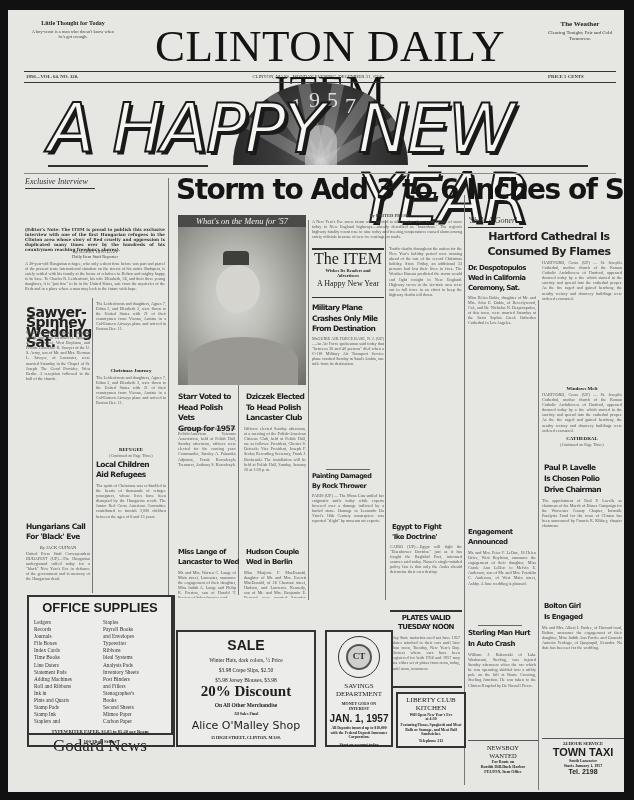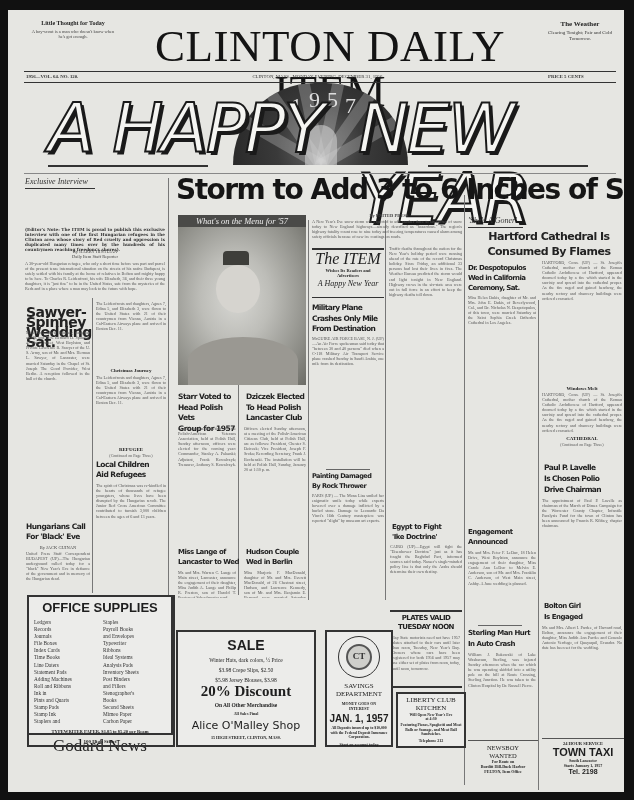--- a/index.html
+++ b/index.html
@@ -169,24 +169,24 @@
     <div>Hudson Couple</div>
     <div>Wed in Berlin</div>
   </div>
   <div class="abs tiny serif" style="left:236px;top:560px;width:62px;height:28px;overflow:hidden;">Miss Marjorie F. MacDonald, daughter of Mr. and Mrs. Everett MacDonald, of 26 Chestnut street, Hudson, and Lawrence Kennedy, son of Mr. and Mrs. Benjamin E. Bernard, were married Saturday afternoon at the First Parish Church, Berlin. A reception followed at the home of the bride's parents.</div>
 
   <div class="abs byline serif" style="left:306px;top:203px;width:150px;font-weight:bold;">By UNITED PRESS</div>
   <div class="abs tiny serif" style="left:304px;top:209px;width:150px;height:26px;overflow:hidden;">A New Year's Eve snow storm was expected to add another three to six inches of snow today to New England highways—already described as "hazardous." The region's highway fatality count rose to nine today and freezing temperatures caused alarm among safety officials because of new ice coatings on roads.</div>
   <div class="abs tiny serif" style="left:381px;top:236px;width:73px;height:240px;overflow:hidden;">Traffic deaths throughout the nation for the New Year's holiday period were running ahead of the rate of the record Christmas holiday. Since Friday, an additional 33 persons had lost their lives in fires. The Weather Bureau predicted the storm would end light tonight in New England. Highway crews in the six-state area were out in full force in an effort to keep the highway deaths toll down.</div>
 
   <div class="abs" style="left:304px;top:238px;width:72px;height:50px;border-top:2px solid #333;border-bottom:1px solid #333;text-align:center;">
-    <div class="serif" style="font-size:16px;line-height:18px;font-style:italic;">The ITEM</div>
+    <div class="serif" style="font-size:16px;line-height:18px;">The ITEM</div>
     <div class="serif" style="font-size:4.5px;font-weight:bold;line-height:5px;">Wishes Its Readers and</div>
     <div class="serif" style="font-size:4.5px;font-weight:bold;line-height:5px;">Advertisers</div>
-    <div class="serif" style="font-size:8px;font-style:italic;line-height:12px;">A Happy New Year</div>
+    <div class="serif" style="font-size:8px;line-height:12px;">A Happy New Year</div>
   </div>
 
   <div class="abs hl" style="left:304px;top:293px;width:74px;font-size:7.5px;line-height:10.5px;letter-spacing:-0.6px;">
     <div>Military Plane</div>
     <div>Crashes Only Mile</div>
     <div>From Destination</div>
   </div>
   <div class="abs tiny serif" style="left:304px;top:326px;width:72px;height:94px;overflow:hidden;">McGUIRE AIR FORCE BASE, N. J. (UP)—An Air Force spokesman said today that "between 30 and 40 persons" died when a C-118 Military Air Transport Service plane crashed Sunday in Saudi Arabia, one mile from its destination.</div>
 
   <div class="rule" style="left:318px;top:459px;width:44px;height:1px;background:#666;"></div>

